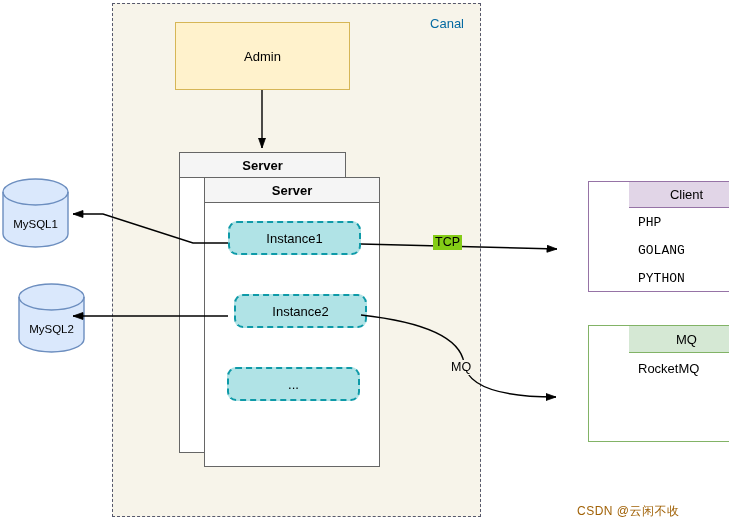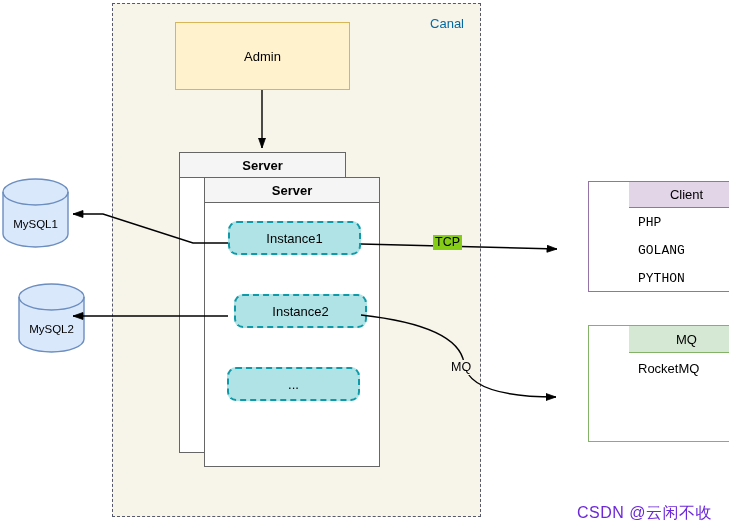--- a/index.html
+++ b/index.html
@@ -76,21 +76,21 @@
   .edge-label{
     position:absolute;font-size:12.5px;color:#000;background:#84cc16;
     padding:0 2px;line-height:15px;
   }
   .tcp-label{left:433px;top:235px;}
   .mq-edge-label{left:449px;top:360px;background:var(--canal_fill);}
   
   .edges{position:absolute;left:0;top:0;width:729px;height:531px;pointer-events:none;}
   
   .watermark{
-    position:absolute;left:577px;top:503px;font-size:16px;color:#6d28d9;
+    position:absolute;left:577px;top:503px;font-size:12px;color:#a16207;
     letter-spacing:0.5px;
   }
 </style>
 </head>
 <body>
 
 <div class="canvas">
 
   <div class="canal">
     <div class="canal-label">Canal</div>

